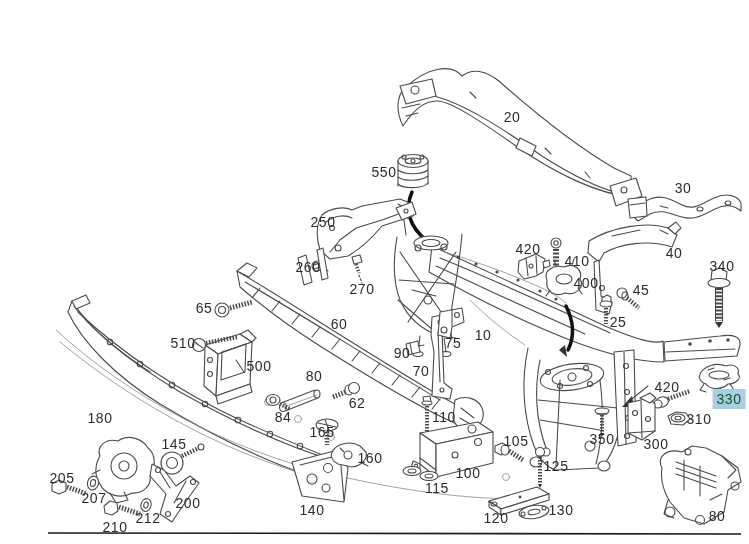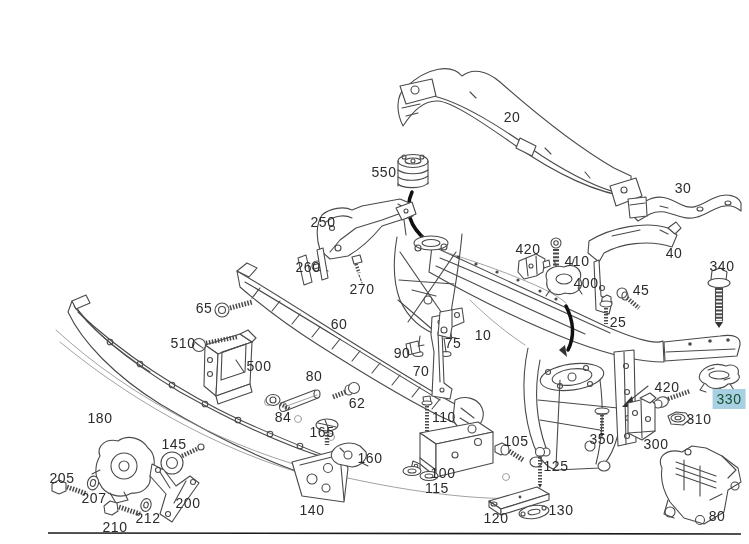--- a/index.html
+++ b/index.html
@@ -477,21 +477,21 @@
       <span class="part-label" style="left: 314px; top: 376px;">80</span>
       <span class="part-label" style="left: 283px; top: 417px;">84</span>
       <span class="part-label" style="left: 357px; top: 403px;">62</span>
       <span class="part-label" style="left: 402px; top: 353px;">90</span>
       <span class="part-label" style="left: 421px; top: 371px;">70</span>
       <span class="part-label" style="left: 453px; top: 343px;">75</span>
       <span class="part-label" style="left: 483px; top: 335px;">10</span>
       <span class="part-label" style="left: 322px; top: 432px;">165</span>
       <span class="part-label" style="left: 370px; top: 458px;">160</span>
       <span class="part-label" style="left: 444px; top: 417px;">110</span>
-      <span class="part-label" style="left: 443px; top: 473px;">100</span>
+      <span class="part-label" style="left: 468px; top: 473px;">100</span>
       <span class="part-label" style="left: 516px; top: 441px;">105</span>
       <span class="part-label" style="left: 437px; top: 488px;">115</span>
       <span class="part-label" style="left: 556px; top: 466px;">125</span>
       <span class="part-label" style="left: 496px; top: 518px;">120</span>
       <span class="part-label" style="left: 561px; top: 510px;">130</span>
       <span class="part-label" style="left: 312px; top: 510px;">140</span>
       <span class="part-label" style="left: 174px; top: 444px;">145</span>
       <span class="part-label" style="left: 100px; top: 418px;">180</span>
       <span class="part-label" style="left: 188px; top: 503px;">200</span>
       <span class="part-label" style="left: 62px; top: 478px;">205</span>

